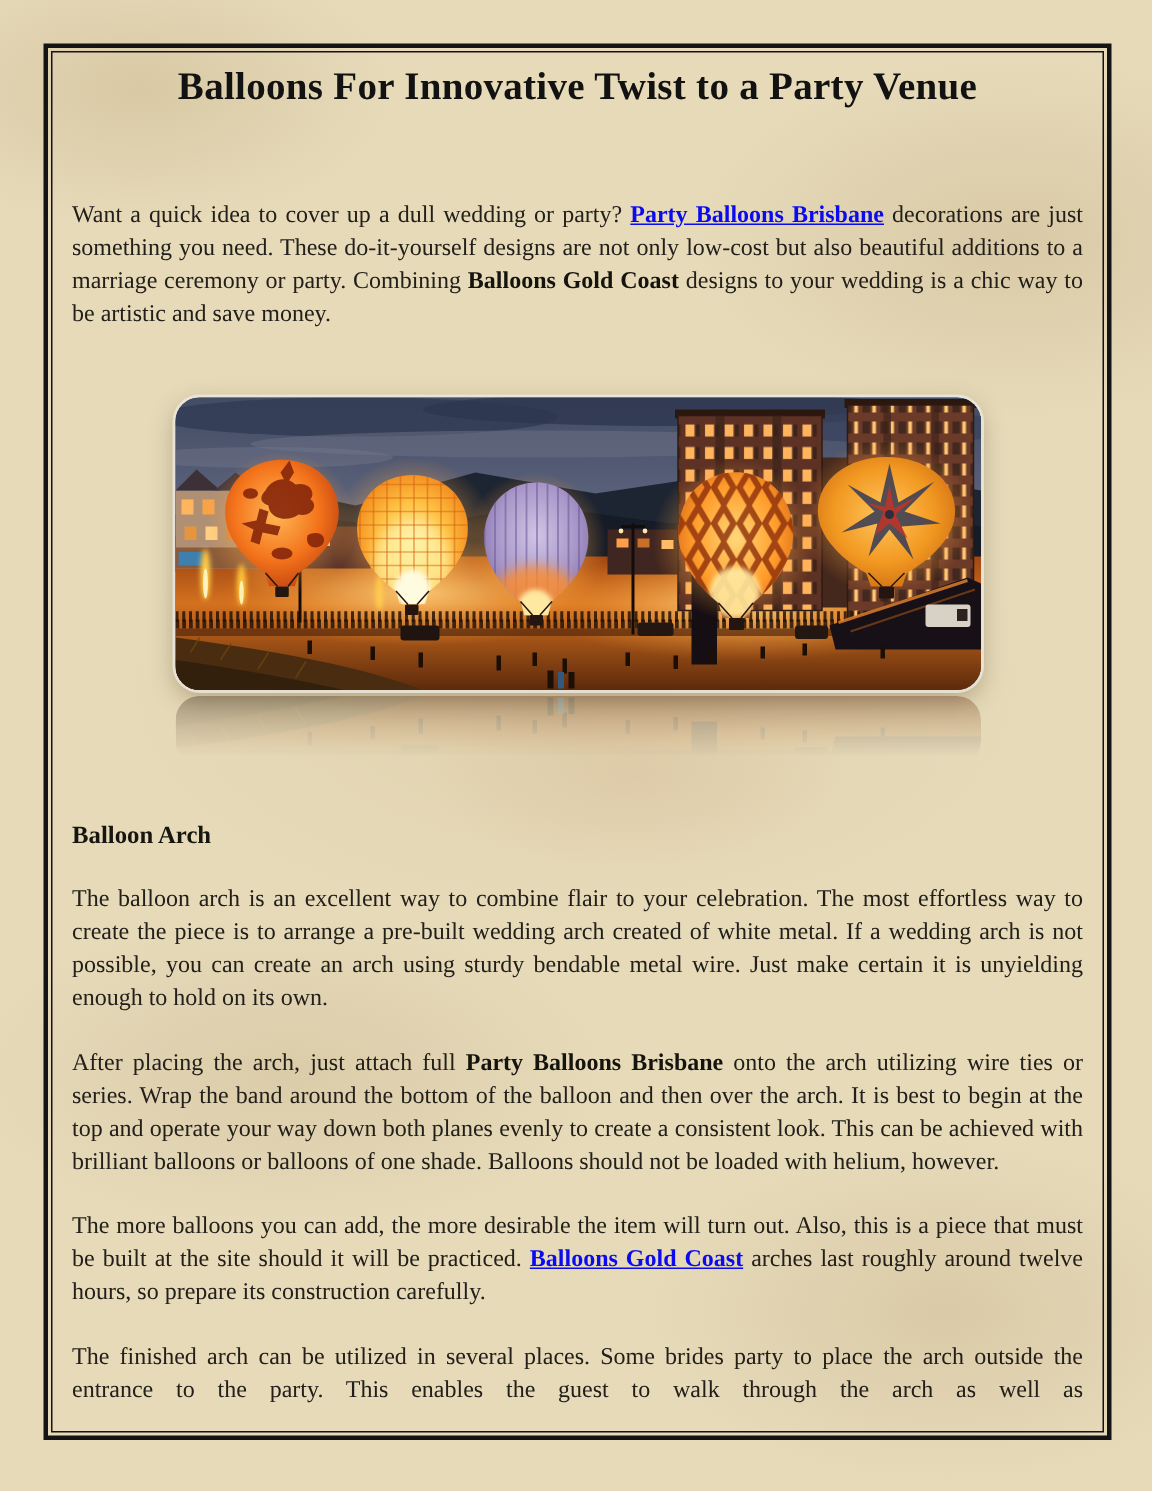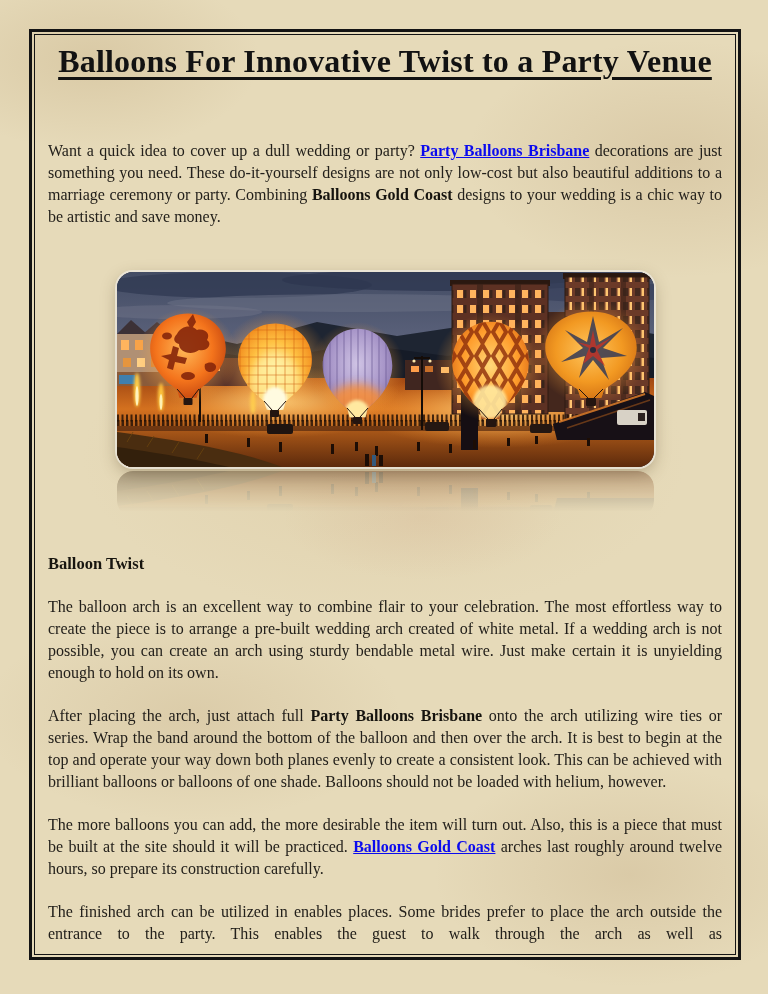--- a/index.html
+++ b/index.html
@@ -20,22 +20,22 @@
     border:3px solid #141414;box-sizing:border-box;
   }
   .frame-inner{
     position:absolute;inset:2px;border:1px solid #141414;pointer-events:none;
   }
   .content{
     position:absolute;inset:3px;padding:0 13px;box-sizing:border-box;
     color:#211e19;
   }
   h1.title{
-    margin:8px 0 0;text-align:center;font-size:32px;font-weight:bold;color:#121212;
-    text-decoration:underline;text-decoration-thickness:3px;text-underline-offset:5px;
+    margin:8px 0 0;text-align:center;font-size:26px;font-weight:bold;color:#121212;
+    text-decoration-thickness:3px;text-underline-offset:5px;
     letter-spacing:.2px;
   }
   .content p{
     margin:21px 0 0;font-size:16px;line-height:22px;text-align:justify;color:#23201b;
   }
   .content p.first{margin-top:60px;}
   .content h2{
     margin:36px 0 0;font-size:16.5px;line-height:22px;font-weight:bold;color:#17150f;
   }
   .content h2 + p{margin-top:21px;}
@@ -326,24 +326,24 @@
             <use href="#scene"></use>
           </svg>
       </div>
       <div class="reflection">
         <svg width="537" height="195" viewBox="0 0 537 195">
             <use href="#scene"></use>
           </svg>
       </div>
     </figure>
 
-    <h2>Balloon Twist</h2>
+    <h2>Balloon Arch</h2>
 
     <p>The balloon arch is an excellent way to combine flair to your celebration. The most effortless way to create the piece is to arrange a pre-built wedding arch created of white metal. If a wedding arch is not possible, you can create an arch using sturdy bendable metal wire. Just make certain it is unyielding enough to hold on its own.</p>
 
     <p><span>After placing the arch, just attach full </span><strong>Party Balloons Brisbane</strong><span> onto the arch utilizing wire ties or series. Wrap the band around the bottom of the balloon and then over the arch. It is best to begin at the top and operate your way down both planes evenly to create a consistent look. This can be achieved with brilliant balloons or balloons of one shade. Balloons should not be loaded with helium, however.</span></p>
 
     <p><span>The more balloons you can add, the more desirable the item will turn out. Also, this is a piece that must be built at the site should it will be practiced. </span><a class="doclink" href="#">Balloons Gold Coast</a><span> arches last roughly around twelve hours, so prepare its construction carefully.</span></p>
 
-    <p class="cutoff">The finished arch can be utilized in enables places. Some brides prefer to place the arch outside the entrance to the party. This enables the guest to walk through the arch as well as</p>
+    <p class="cutoff">The finished arch can be utilized in several places. Some brides party to place the arch outside the entrance to the party. This enables the guest to walk through the arch as well as</p>
 
   </main>
 </div>
 
 </body></html>

